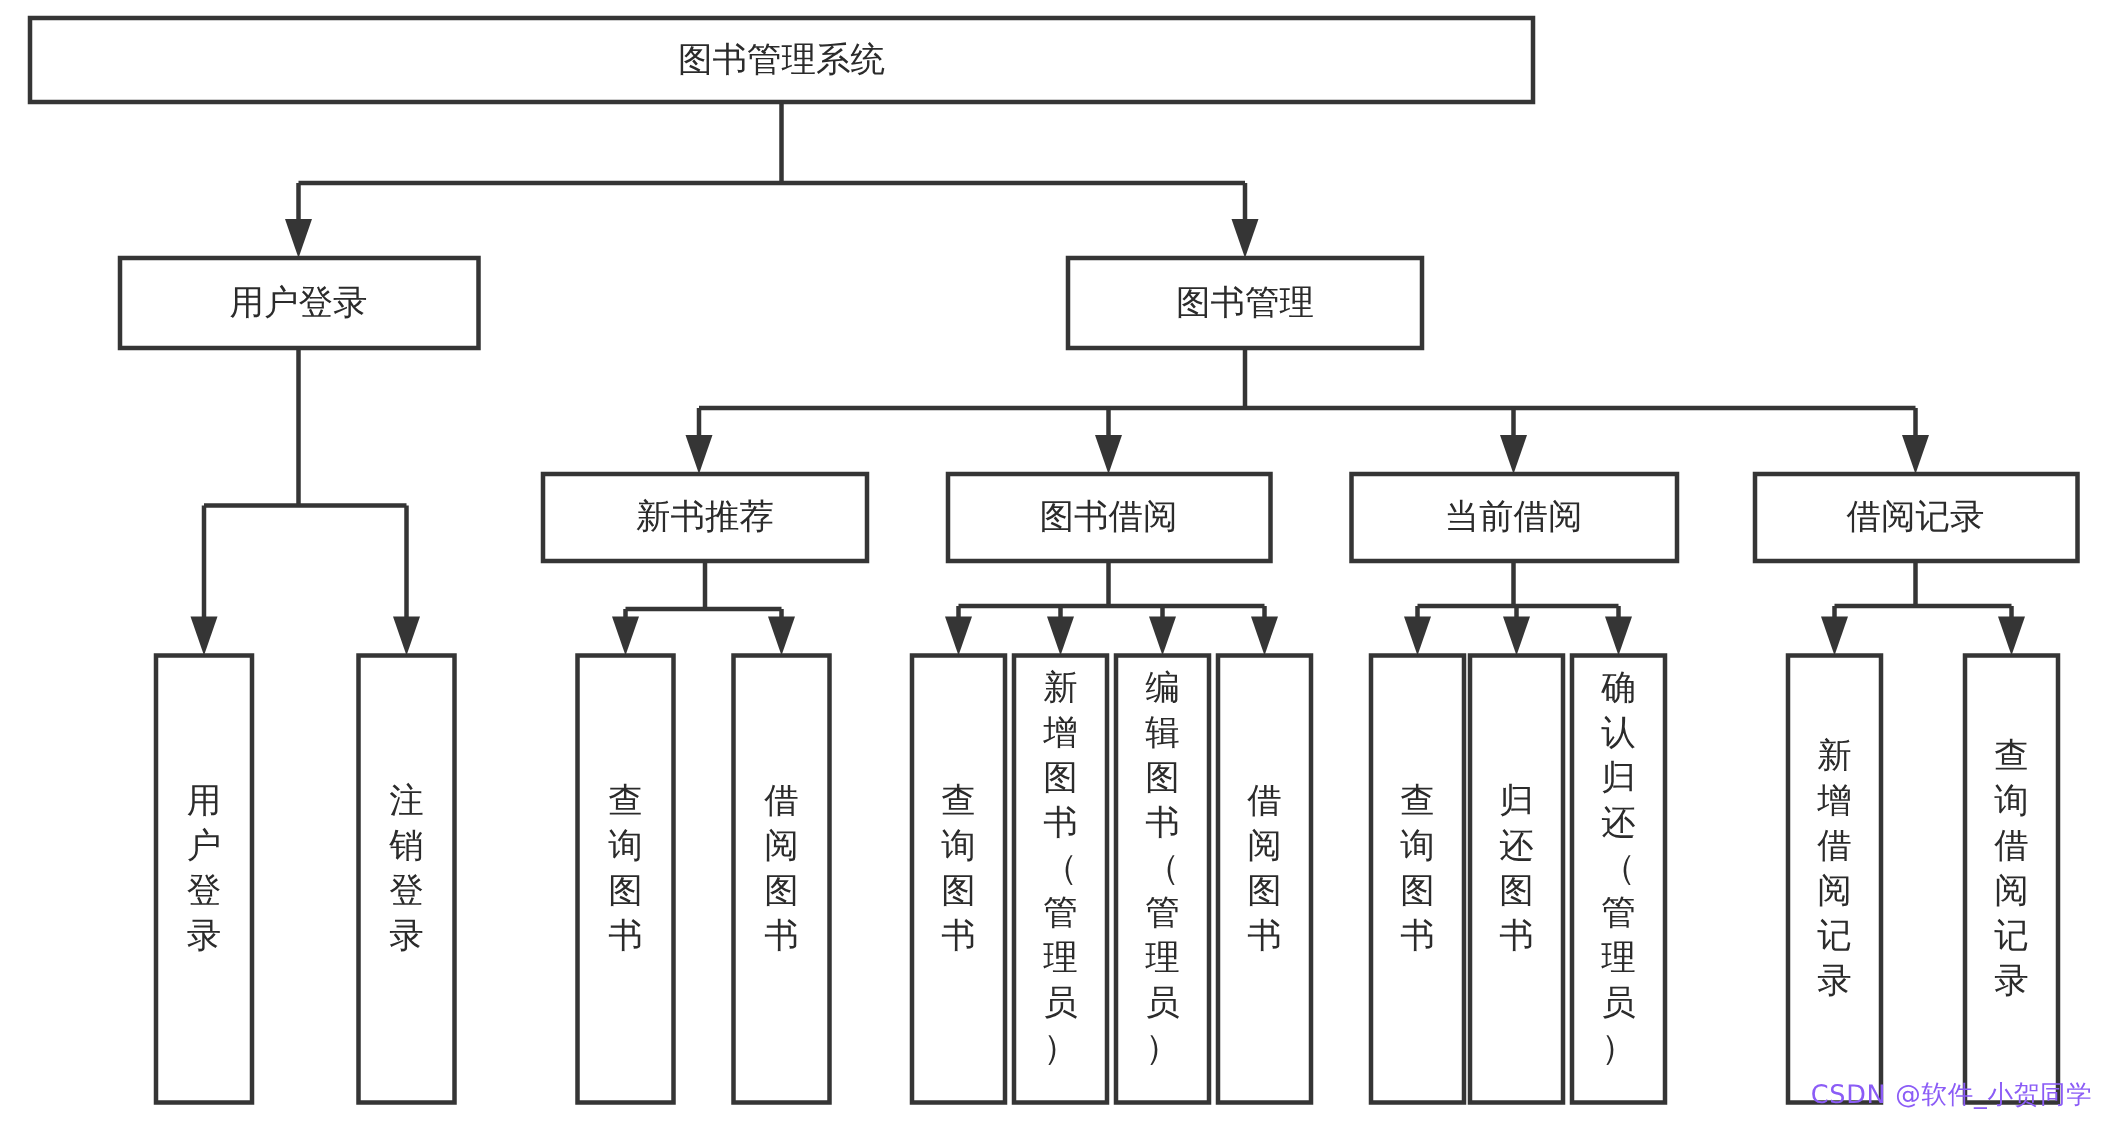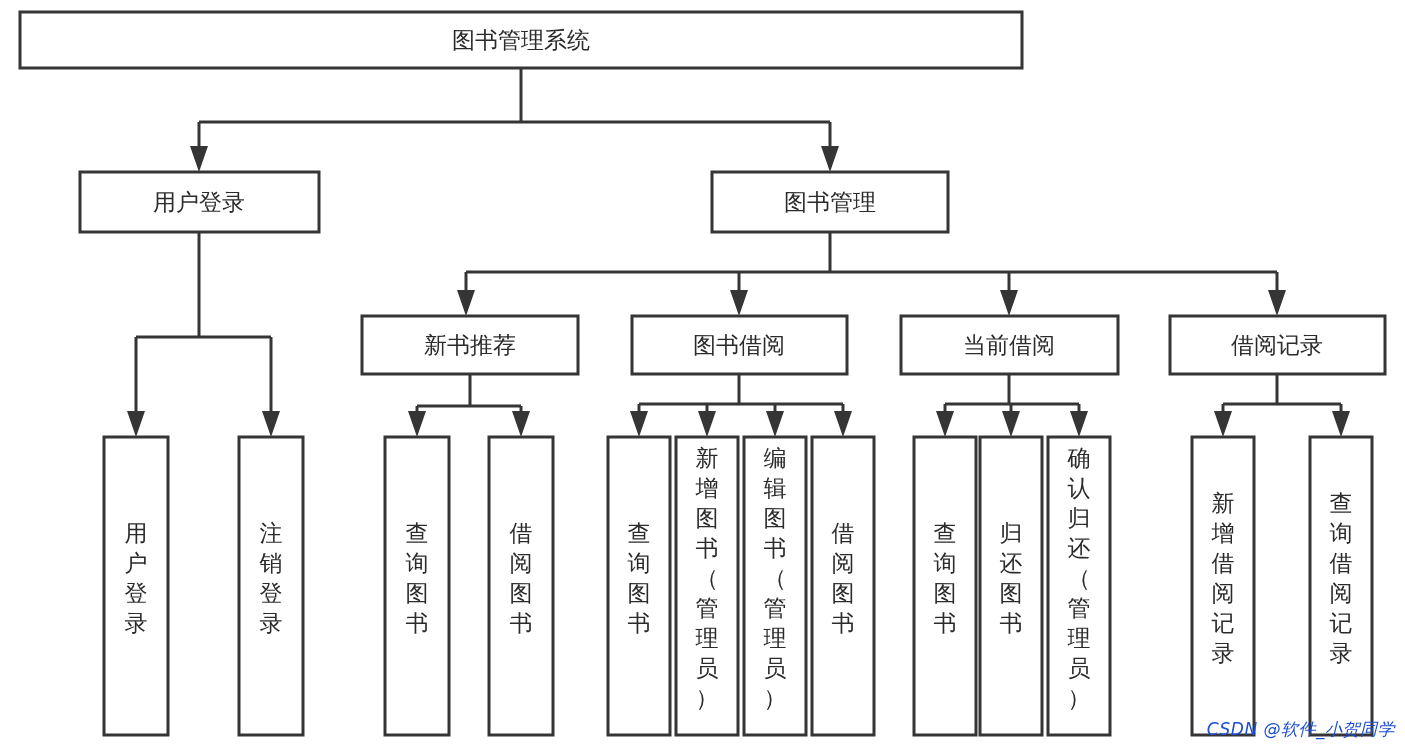--- a/index.html
+++ b/index.html
@@ -55,25 +55,24 @@
     font-size: 23px;
     fill: #2b2b2b;
     text-anchor: middle;
   }
   .watermark {
     position: absolute;
     right: 10px;
     bottom: 6px;
     font-family: "DejaVu Sans", "Liberation Sans", sans-serif;
     font-size: 17px;
-    color: #1d4ed8;
+    color: #8b5cf6;
     letter-spacing: 0.5px;
     white-space: nowrap;
     user-select: none;
-    font-style: italic;
   }
 </style>
 </head>
 <body>
 
 <div id="diagram-root">
 
   <svg id="diagram-svg" viewBox="0 0 1405 747" xmlns="http://www.w3.org/2000/svg">
 
     <g>

